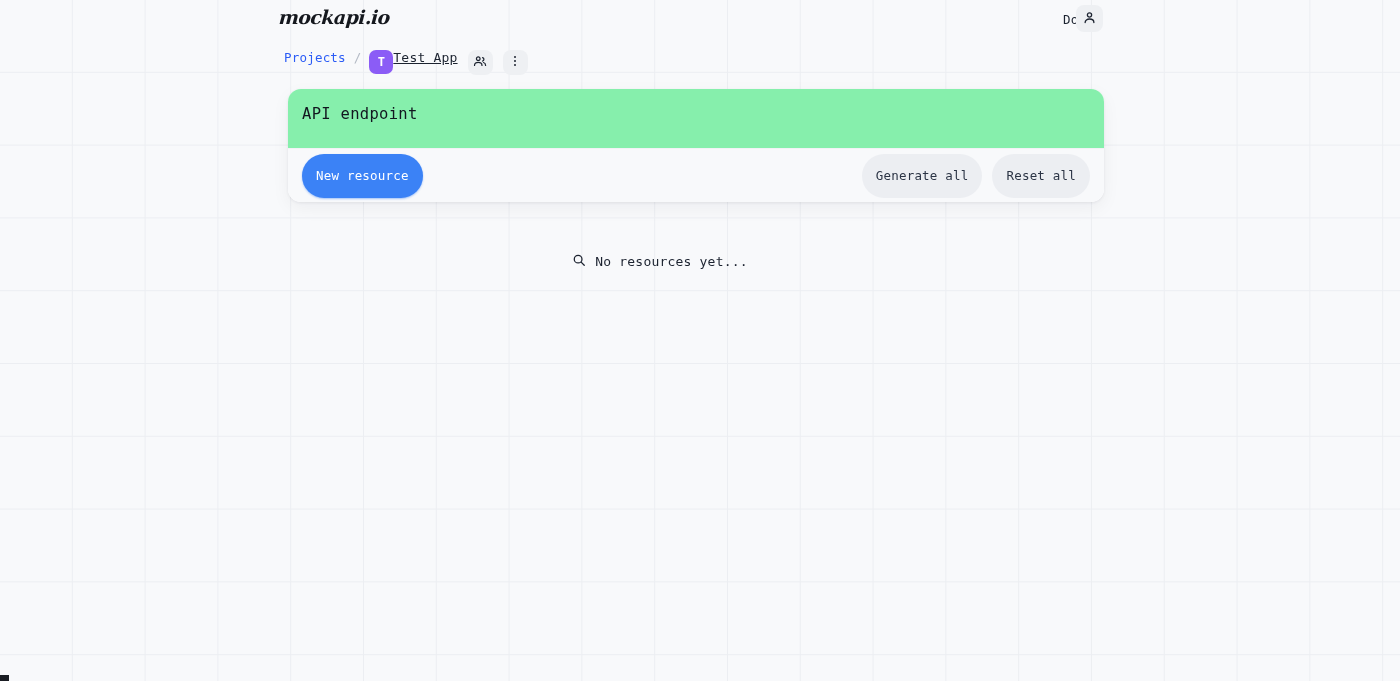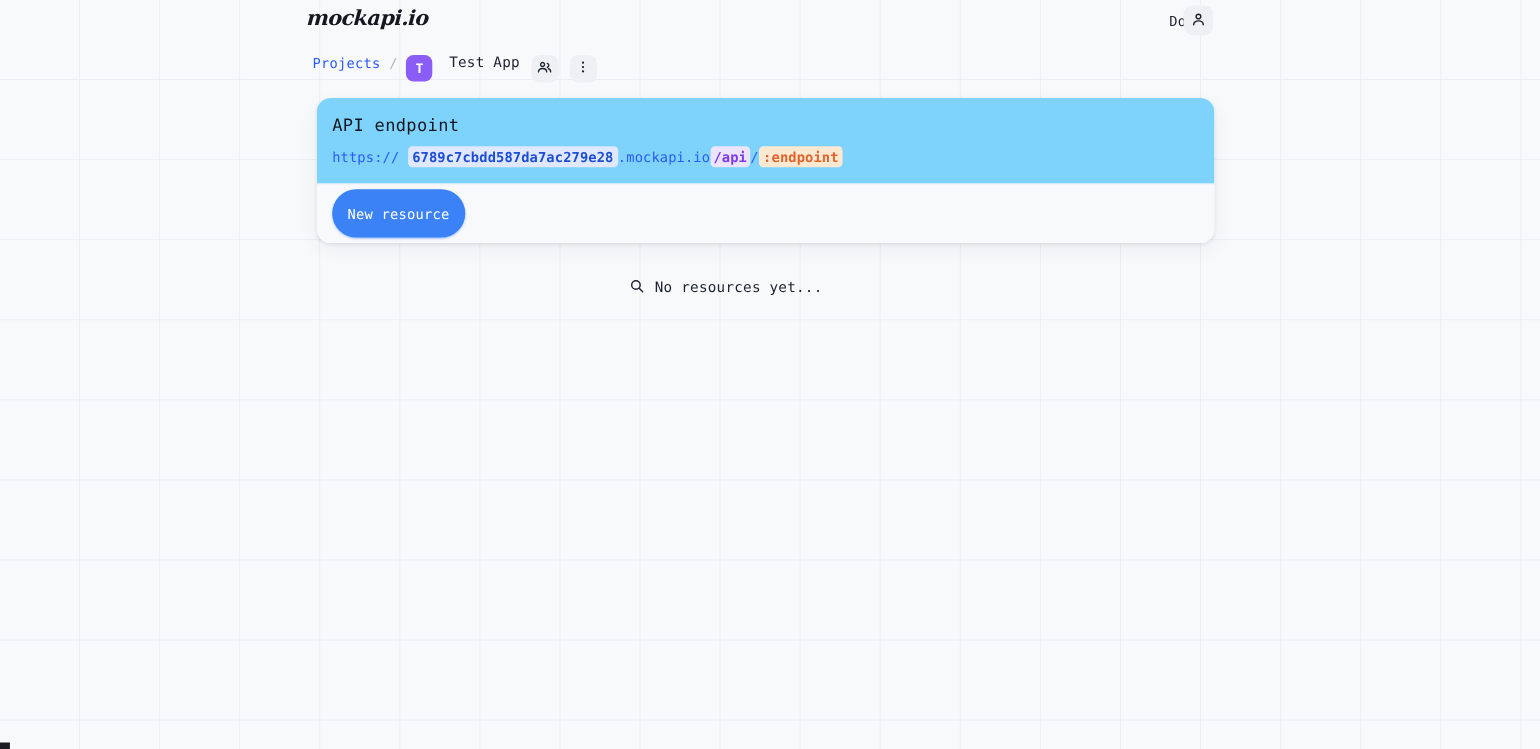--- a/index.html
+++ b/index.html
@@ -110,23 +110,23 @@
     font-size: 12px;
     font-weight: 700;
     display: flex;
     align-items: center;
     justify-content: center;
     flex: none;
   }
   .app-name {
     font-size: 13px;
     color: #1c2330;
-    margin-left: 15px;
     letter-spacing: 0.2px;
     white-space: nowrap;
+    text-decoration: underline;
   }
   .icon-btn {
     width: 25px;
     height: 25px;
     border-radius: 8px;
     background: #eef0f3;
     border: none;
     padding: 0;
     margin-left: 10px;
     display: flex;
@@ -142,21 +142,21 @@
     left: 288px;
     top: 89px;
     width: 816px;
     border-radius: 13px;
     background: #ffffff;
     box-shadow: 0 1px 3px rgba(22,28,45,0.07), 0 6px 18px rgba(22,28,45,0.05);
     overflow: hidden;
   }
   .card-body {
     padding: 16px 14px 14px 14px;
-    background: #7dd3fc;
+    background: #86efac;
   }
   .card-title {
     font-size: 15.5px;
     color: #12161f;
     letter-spacing: 0.3px;
     margin: 0 0 11px 0;
     font-weight: 400;
   }
   .endpoint-line {
     font-size: 12.5px;
@@ -301,28 +301,29 @@
           <circle cx="12" cy="18.8" r="1.75"></circle>
         </svg>
       </span>
     </button>
   </div>
 
   <div class="card">
     <div class="card-body">
       <h2 class="card-title">API endpoint</h2>
 
-      <div class="endpoint-line">
-        <span class="seg-scheme">https:</span><span class="seg-slashes">//</span>&nbsp;<span class="seg-token">6789c7cbdd587da7ac279e28</span><span class="seg-host">.mockapi.io</span><span class="seg-api">/api</span><span class="seg-slash2">/</span><span class="seg-endpoint">:endpoint</span>
-      </div>
     </div>
 
     <div class="card-footer">
       <button class="btn btn-primary">New resource</button>
       <div class="footer-spacer"></div>
+      <div class="footer-right">
+        <button class="btn btn-ghost">Generate all</button>
+        <button class="btn btn-ghost">Reset all</button>
+      </div>
     </div>
   </div>
 
   <div class="empty-state">
     <span>
       <svg width="14" height="14" viewBox="0 0 24 24" fill="none" stroke="#1c2330" stroke-width="2.2" stroke-linecap="round">
         <circle cx="10.5" cy="10.5" r="6.6"></circle>
         <path d="M15.6 15.6 L21 21"></path>
       </svg>
     </span>

